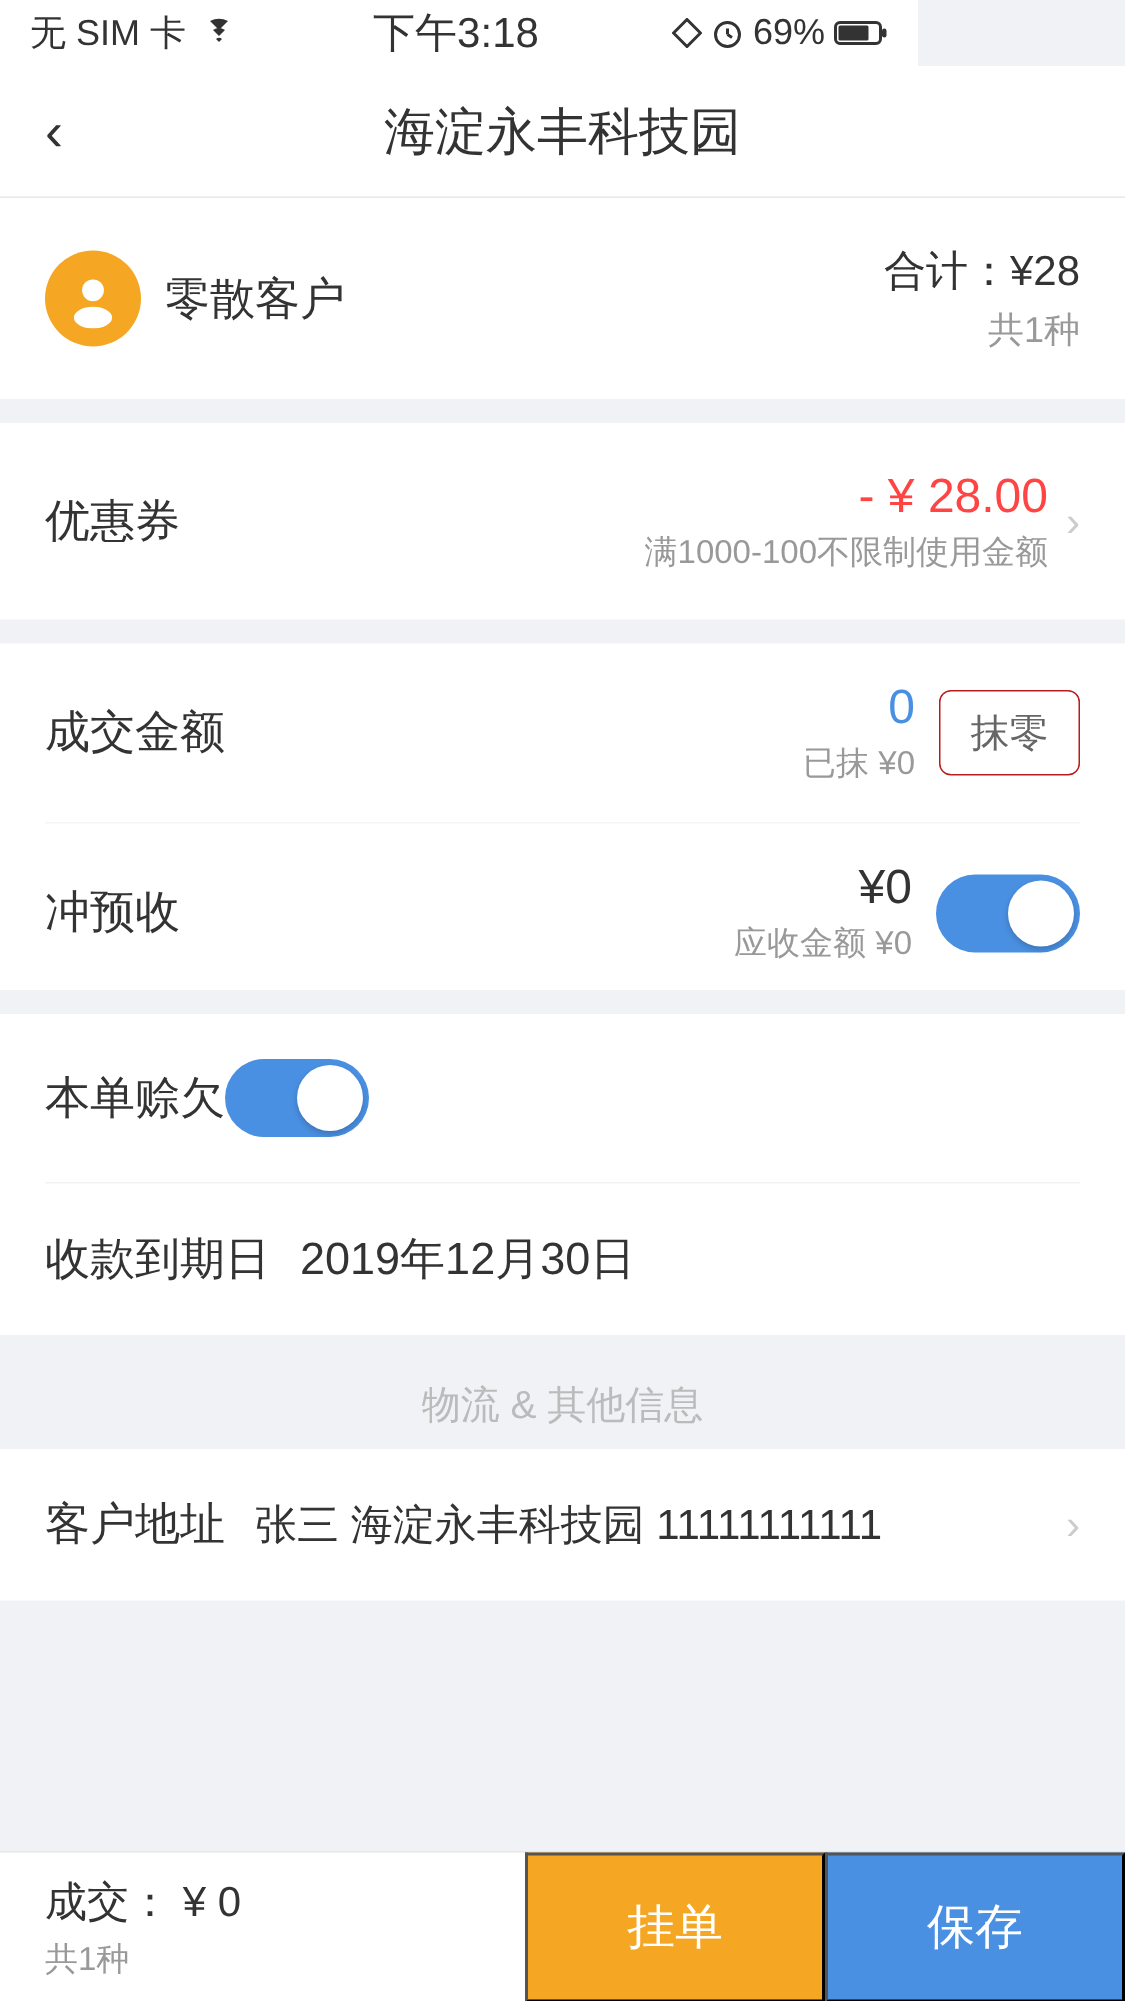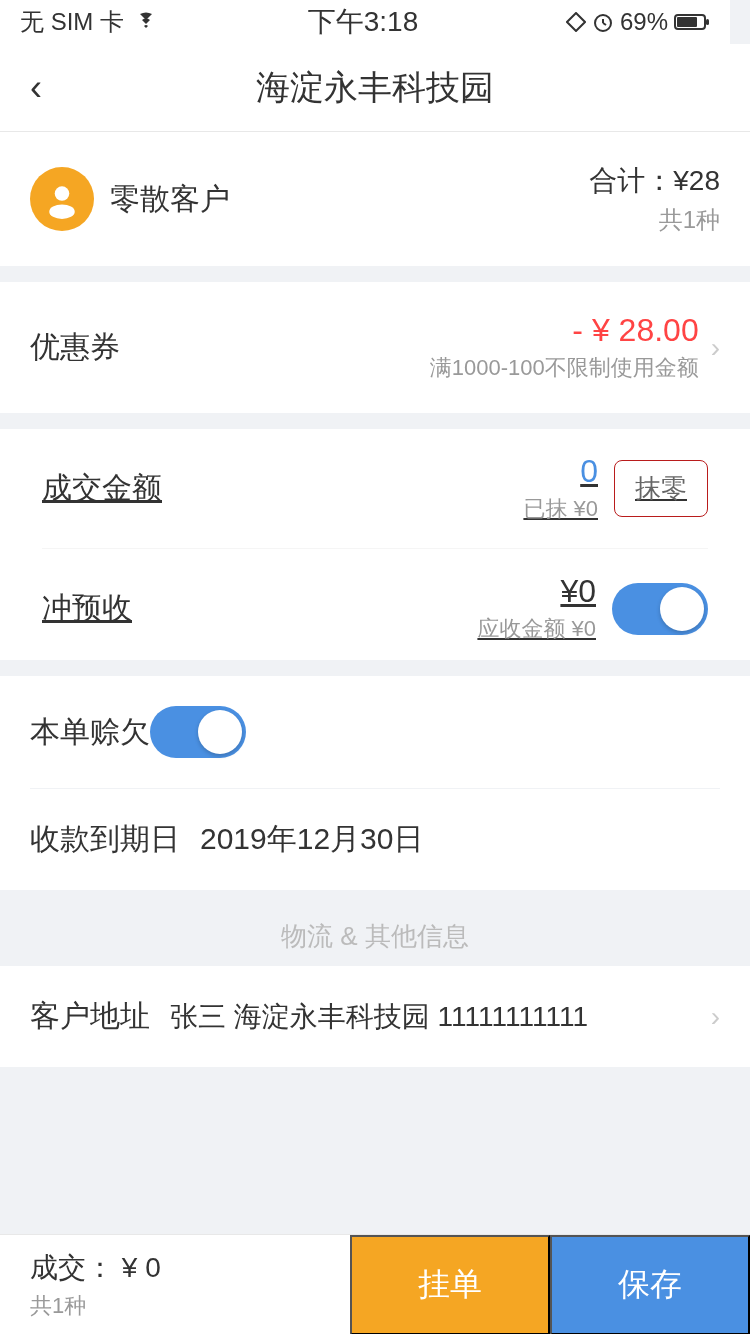--- a/index.html
+++ b/index.html
@@ -9,21 +9,21 @@
       min-height: 1334px;
       background: #f0f2f5;
       font-family: -apple-system, "PingFang SC", "Helvetica Neue", sans-serif;
       font-size: 28px;
       color: #333;
       position: relative;
     }
 
     
     .status-bar {
-      width: 730px;
+      width: 612px;
       height: 44px;
       background: #fff;
       display: flex;
       align-items: center;
       justify-content: space-between;
       padding: 0 20px;
       font-size: 24px;
       color: #333;
     }
     .status-left { display: flex; align-items: center; gap: 8px; }
@@ -101,22 +101,21 @@
     .coupon-right { display: flex; align-items: center; gap: 12px; }
     .coupon-value { text-align: right; }
     .coupon-discount { font-size: 32px; color: #ff4444; font-weight: 500; }
     .coupon-desc { font-size: 22px; color: #999; margin-top: 4px; }
     .chevron { font-size: 28px; color: #ccc; }
 
     
     .transaction-section {
       background: #fff;
       margin-bottom: 16px;
-      padding: 0 42px;
-      text-decoration: underline;
+      padding: 0 30px;
     }
     .transaction-row {
       display: flex;
       align-items: center;
       justify-content: space-between;
       padding: 24px 0;
       border-bottom: 1px solid #f5f5f5;
     }
     .transaction-row:last-child { border-bottom: none; }
     .tx-label { font-size: 30px; color: #333; }

